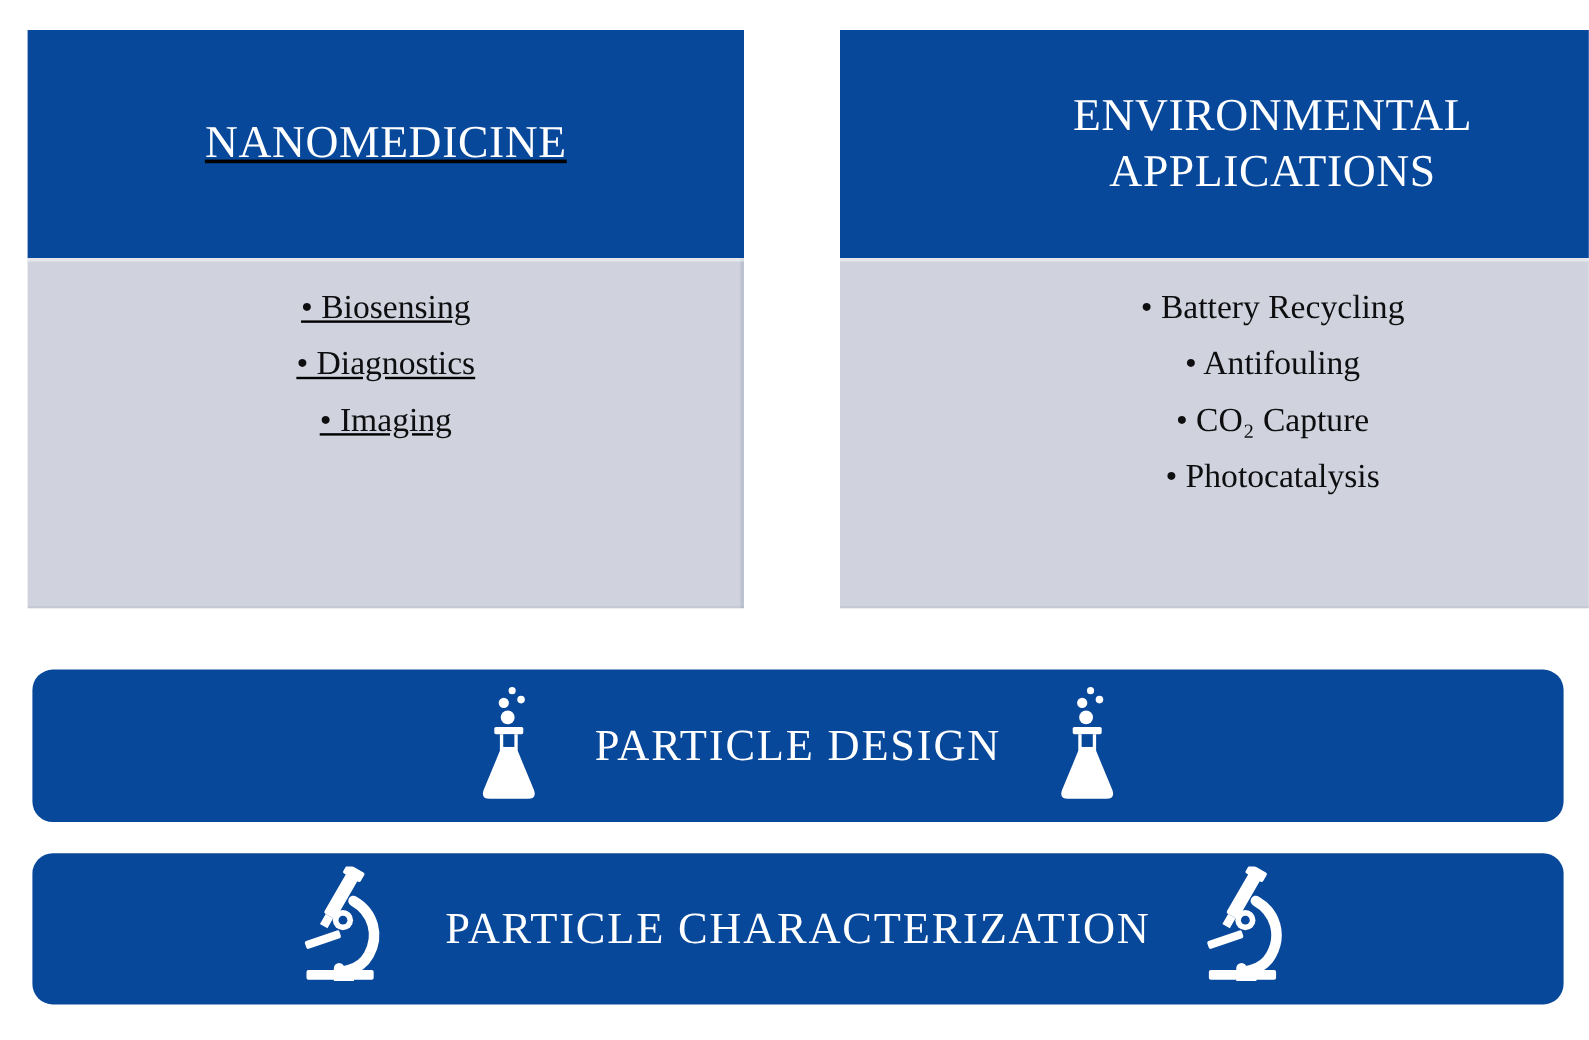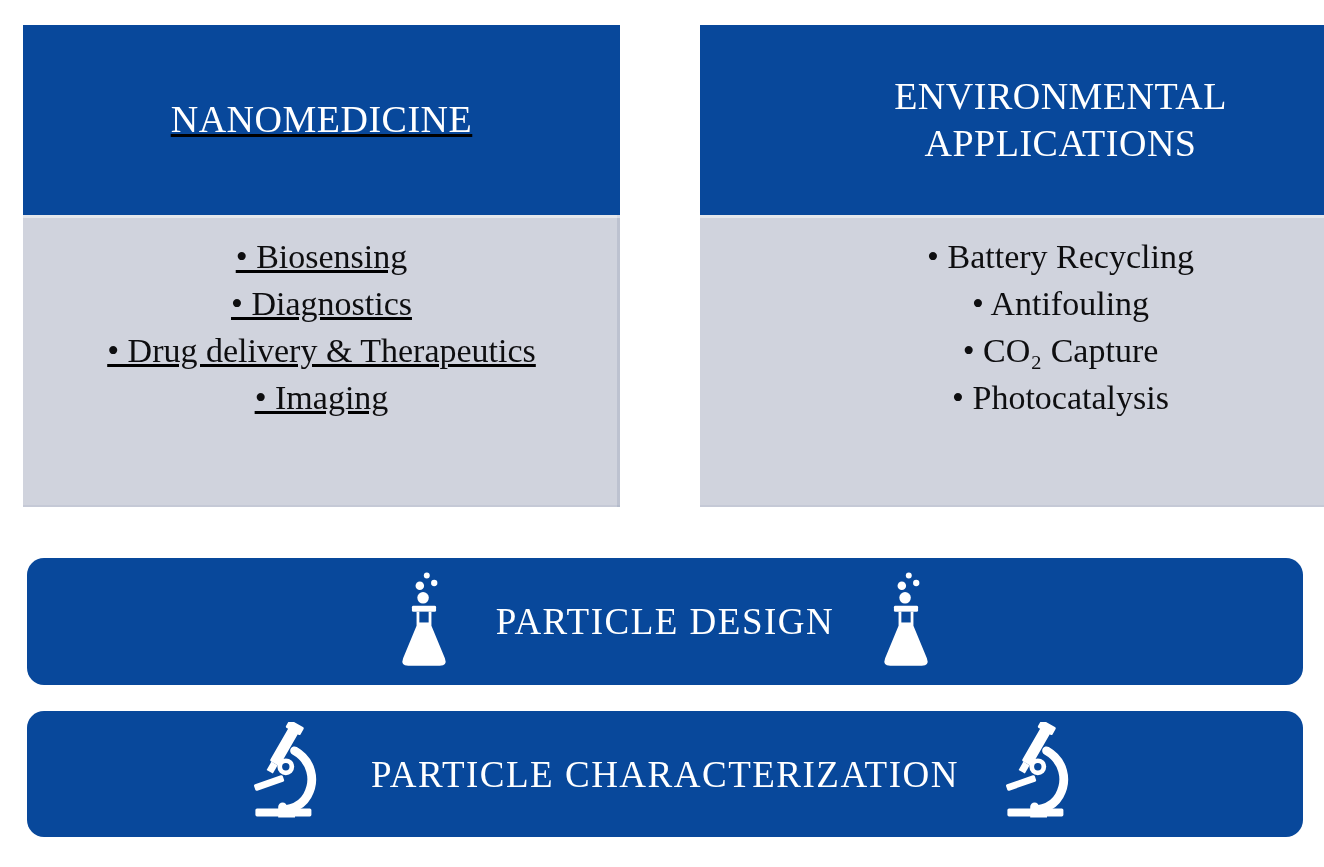--- a/index.html
+++ b/index.html
@@ -30,21 +30,21 @@
   }
   .app-box-body{
     height:292px;background:var(--gray);
     box-shadow:inset 0 3px 0 rgba(255,255,255,.45),
                inset -3px 0 0 rgba(125,135,165,.22),
                inset 0 -2px 0 rgba(125,135,165,.12);
     box-sizing:border-box;
   }
   .bullet-list{
     list-style:none;margin:0;padding:18px 8px 0;
-    text-align:center;font-size:34px;color:var(--ink);
+    text-align:center;font-size:28px;color:var(--ink);
   }
   .bullet-list li{line-height:47px;}
 
   
   .pill-bar{
     position:absolute;left:27px;width:1276px;background:var(--blue);
     border-radius:17px;
     display:flex;align-items:center;justify-content:center;gap:42px;
   }
   .pill-bar-1{top:558px;height:127px;}
@@ -61,21 +61,20 @@
 <div class="canvas">
 
   <section class="app-box app-box-left">
     <header class="app-box-header">
       <h2 class="app-box-title">NANOMEDICINE</h2>
     </header>
     <div class="app-box-body">
       <ul class="bullet-list">
           <li>• Biosensing</li>
           <li>• Diagnostics</li>
-          <li>• Drug delivery &amp; Therapeutics</li>
           <li>• Imaging</li>
         </ul>
     </div>
   </section>
 
   <section class="app-box app-box-right">
     <header class="app-box-header">
       <h2 class="app-box-title">ENVIRONMENTAL APPLICATIONS</h2>
     </header>
     <div class="app-box-body">

